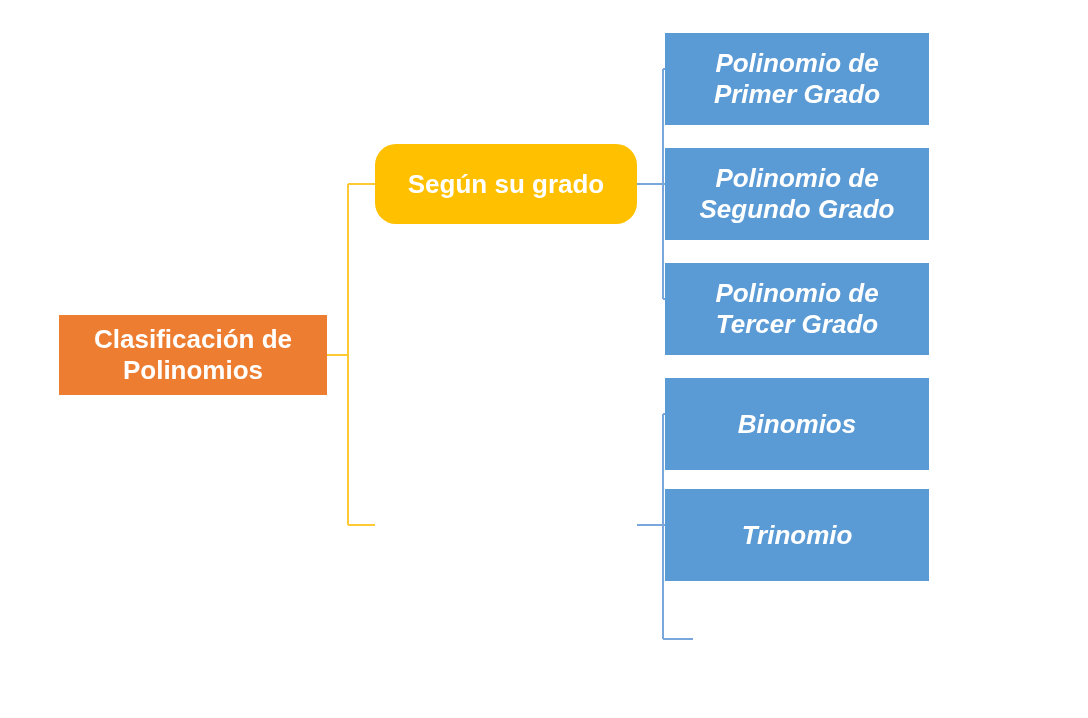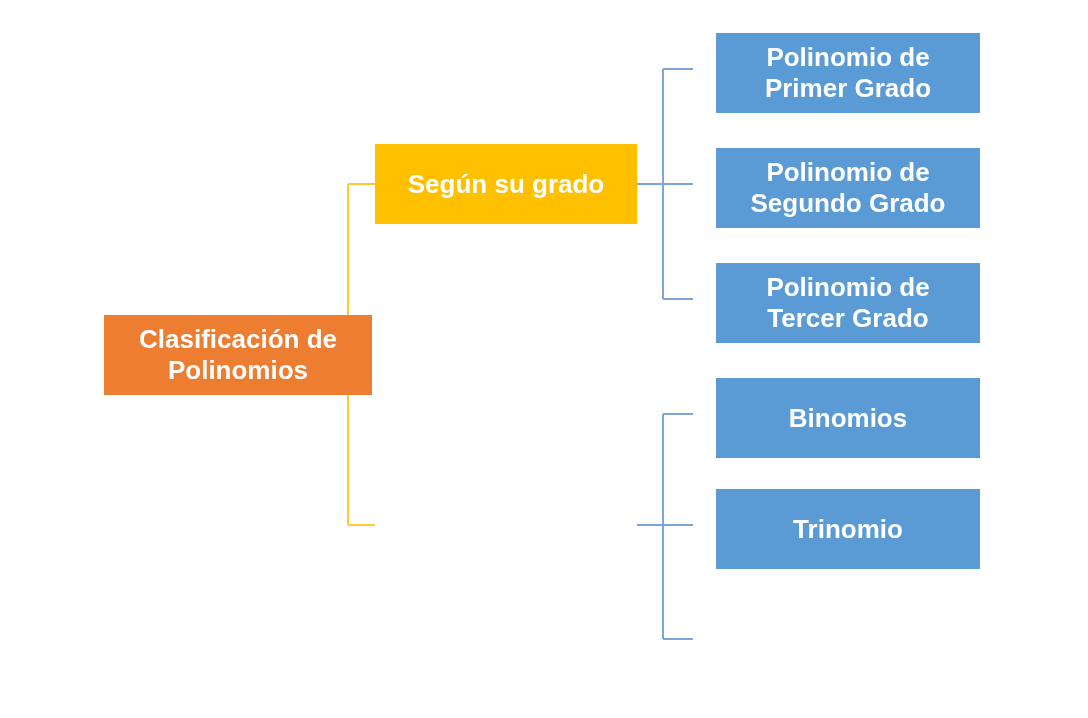--- a/index.html
+++ b/index.html
@@ -30,25 +30,25 @@
     align-items: center;
     justify-content: center;
     text-align: center;
     color: var(--text, #ffffff);
     font-weight: 700;
     font-size: 26px;
     line-height: 1.18;
     white-space: pre-line;
     box-sizing: border-box;
   }
-  .node-root   { background: var(--root, #ED7D31);  left: 59px;  top: 315px; width: 268px; height: 80px; margin-left: 45px; }
-  .node-branch { background: var(--branch, #FFC000); left: 375px; width: 262px; height: 80px; }
+  .node-root   { background: var(--root, #ED7D31);  left: 59px;  top: 315px; width: 268px; height: 80px; }
+  .node-branch { background: var(--branch, #FFC000); left: 375px; width: 262px; height: 80px; border-radius: 21px; }
   .branch-1    { top: 144px; }
   .branch-2    { top: 485px; }
-  .node-leaf   { background: var(--leaf, #5B9BD5);  left: 716px; width: 264px; height: 80px; }
+  .node-leaf   { background: var(--leaf, #5B9BD5);  left: 665px; width: 264px; height: 92px; font-style: italic; }
   .leaf-1 { top: 33px;  }
   .leaf-2 { top: 148px; }
   .leaf-3 { top: 263px; }
   .leaf-4 { top: 378px; }
   .leaf-5 { top: 489px; }
   .leaf-6 { top: 603px; }
 </style>
 </head>
 <body>
 

